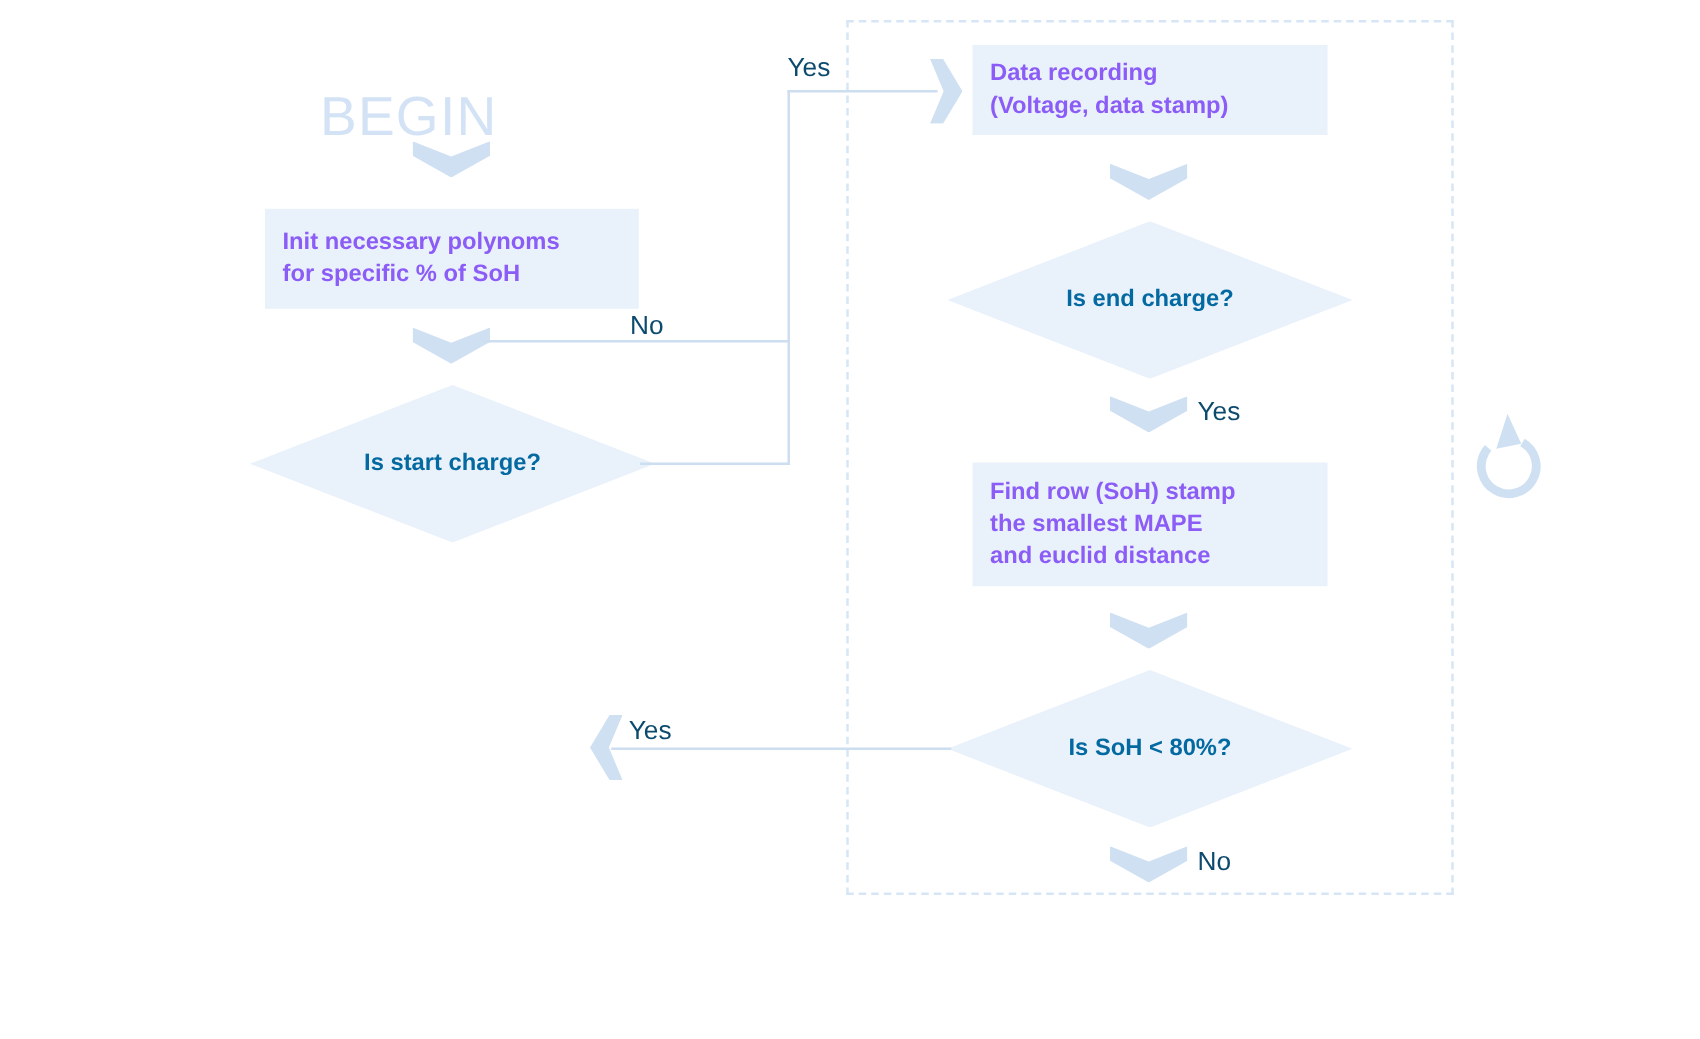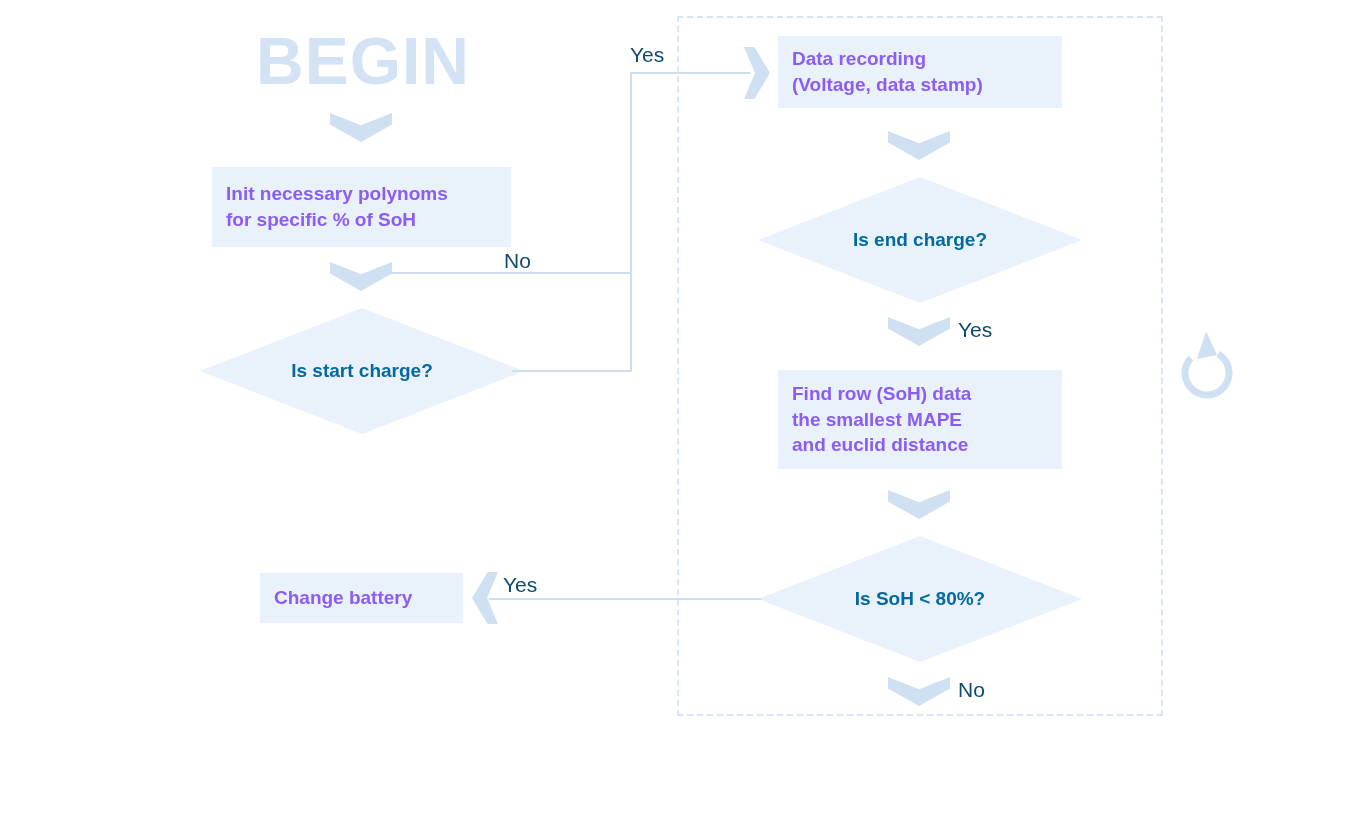--- a/index.html
+++ b/index.html
@@ -13,27 +13,28 @@
     height: 831px;
     background: #ffffff;
     overflow: hidden;
     font-family: "Liberation Sans", sans-serif;
   }
 
   
   .terminal {
     position: absolute;
     font-family: "Liberation Sans", sans-serif;
-    font-weight: bold;
-    font-size: 66px;
+    font-weight: normal;
+    font-size: 44px;
     letter-spacing: 1px;
     color: #d3e3f5;
     line-height: 1;
     white-space: nowrap;
     user-select: none;
+    margin-top: 44px;
   }
 
   
   .process {
     position: absolute;
     background: #e9f1fb;
     color: #8b5cf6;
     font-family: "Liberation Sans", sans-serif;
     font-weight: bold;
     font-size: 19px;
@@ -157,36 +158,35 @@
   <div class="chev-down" style="left:888px; top:131px; width:62px; height:29px;"></div>
 
   <div class="diamond" style="left:758px; top:177px; width:324px; height:126px;">
     <div class="shape"></div>
     <div class="dlabel">Is end charge?</div>
   </div>
 
   <div class="chev-down" style="left:888px; top:317px; width:62px; height:29px;"></div>
   <div class="edge-label" style="left:958px; top:318px;">Yes</div>
 
-  <div class="process" style="left:778px; top:370px; width:284px; height:99px;">Find row (SoH) data
+  <div class="process" style="left:778px; top:370px; width:284px; height:99px;">Find row (SoH) stamp
 the smallest MAPE
 and euclid distance</div>
 
   <div class="chev-down" style="left:888px; top:490px; width:62px; height:29px;"></div>
 
   <div class="diamond" style="left:758px; top:536px; width:324px; height:126px;">
     <div class="shape"></div>
     <div class="dlabel">Is SoH &lt; 80%?</div>
   </div>
 
   <div class="line-h" style="left:489px; top:598px; width:272px;"></div>
   <div class="chev-left" style="left:472px; top:572px; width:26px; height:52px;"></div>
   <div class="edge-label" style="left:503px; top:573px;">Yes</div>
 
-  <div class="process" style="left:260px; top:573px; width:203px; height:50px;">Change battery</div>
 
   <div class="chev-down" style="left:888px; top:677px; width:62px; height:29px;"></div>
   <div class="edge-label" style="left:958px; top:678px;">No</div>
 
 
   <div class="loop-icon" style="left:1177px; top:325px; width:64px; height:80px;">
     <svg width="64" height="80" viewBox="0 0 64 80" xmlns="http://www.w3.org/2000/svg">
       <path d="M20 26 A22 22 0 1 0 52 46 A22 22 0 0 1 20 26 Z" fill="none"></path>
       <circle cx="30" cy="48" r="22" fill="none" stroke="#cfe0f3" stroke-width="7" stroke-dasharray="108 30" transform="rotate(-60 30 48)"></circle>
       <path d="M29 6 L40 30 L20 34 Z" fill="#cfe0f3"></path>

